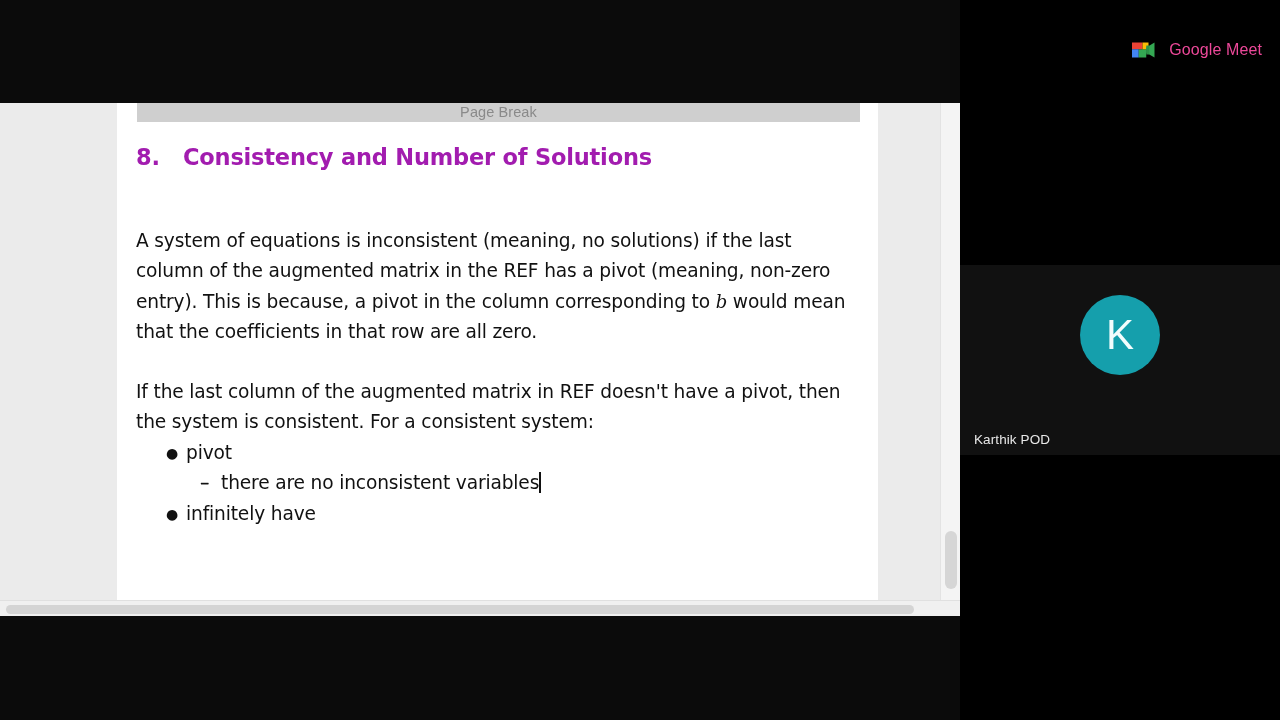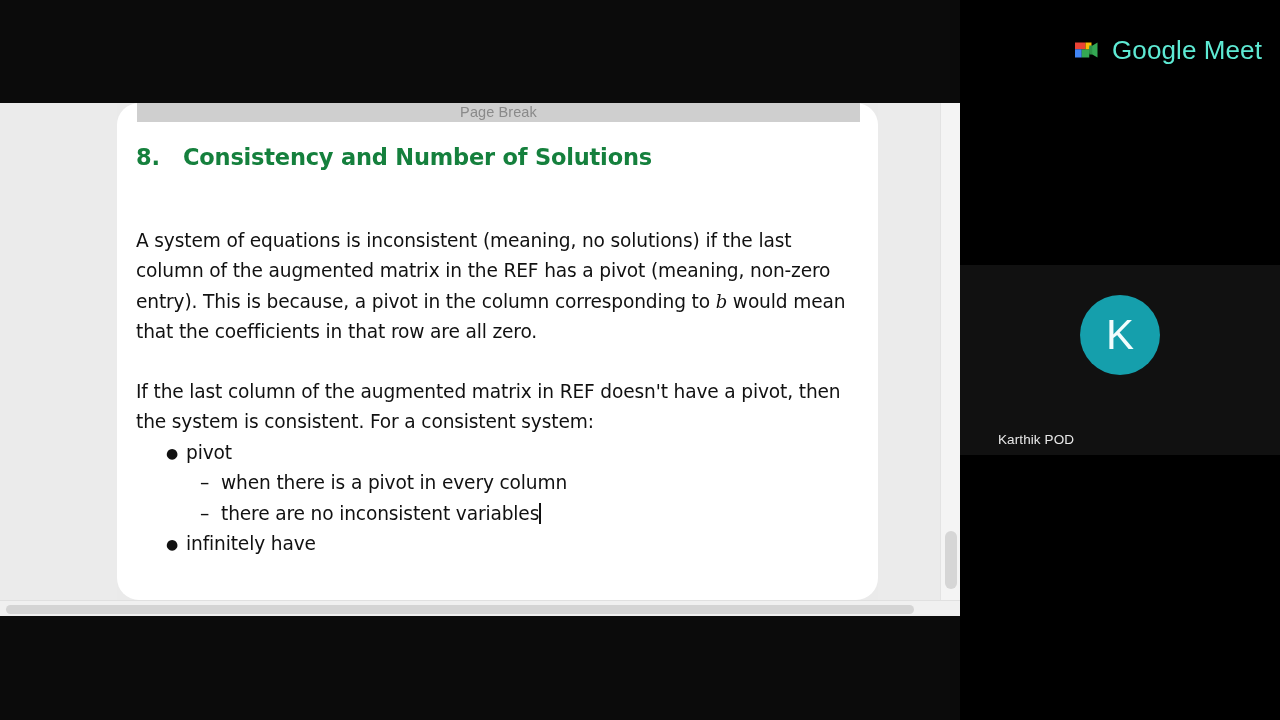--- a/index.html
+++ b/index.html
@@ -83,21 +83,20 @@
   }
 
   
   #page-sheet {
     position: absolute;
     left: 117px;
     top: 0;
     width: 761px;
     height: 497px;
     background: #ffffff;
-    border-radius: 22px;
   }
 
   
   #page-break {
     position: absolute;
     left: 20px;
     top: 0px;
     width: 723px;
     height: 19px;
     background: #cfcfcf;
@@ -121,21 +120,21 @@
   }
 
   .doc-heading {
     position: absolute;
     left: 19px;
     top: 22px;
     font-size: 22.5px;
     font-weight: bold;
     letter-spacing: -0.2px;
     white-space: nowrap;
-    color: #15803d;
+    color: #a21caf;
   }
   .doc-heading .num {
     display: inline-block;
     width: 47px;
   }
 
   .doc-para {
     position: absolute;
     left: 19px;
     width: 725px;
@@ -279,22 +278,22 @@
     height: 100px;
     display: flex;
     align-items: center;
     justify-content: flex-end;
     padding-right: 18px;
     box-sizing: border-box;
     gap: 10px;
   }
   #meet-logo-icon { width: 30px; height: 24px; display:block; }
   #meet-brand-text {
-    color: #5eead4;
-    font-size: 26px;
+    color: #ec4899;
+    font-size: 16px;
     font-family: "Liberation Sans", sans-serif;
     letter-spacing: 0.1px;
   }
 
   #participant-tile {
     position: absolute;
     left: 960px;
     top: 265px;
     width: 320px;
     height: 190px;
@@ -320,21 +319,20 @@
     line-height: 1;
   }
   #participant-name {
     position: absolute;
     left: 14px;
     bottom: 8px;
     color: #e8e8e8;
     font-size: 13.5px;
     font-family: "Liberation Sans", sans-serif;
     letter-spacing: 0.1px;
-    margin-left: 24px;
   }
 </style>
 </head>
 <body>
 
 <div id="screen">
 
   <div id="present-region">
 
     <div id="letterbox-top"></div>
@@ -357,21 +355,21 @@
 
           <div class="doc-para" id="para-2">If the last column of the augmented matrix in REF doesn't have a pivot, then the system is consistent. For a consistent system:</div>
 
           <div class="doc-para" id="para-1"><span>A system of equations is inconsistent (meaning, no solutions) if the last column of the augmented matrix in the REF has a pivot (meaning, non-zero entry). This is because, a pivot in the column corresponding to </span><span class="mathit">b</span><span> would mean that the coefficients in that row are all zero.</span></div>
 
           <div id="doc-list">
             <div class="li li-1">
               <span class="marker">●</span><span>pivot</span>
             </div>
             <div class="li li-2">
-              <span class="marker">–</span><span>when there is a pivot in every column</span>
+              <span class="marker">–</span>
             </div>
             <div class="li li-2">
               <span class="marker">–</span><span>there are no inconsistent variables</span><span class="caret"></span>
             </div>
             <div class="li li-1">
               <span class="marker">●</span><span>infinitely have</span>
             </div>
           </div>
 
         </div>

